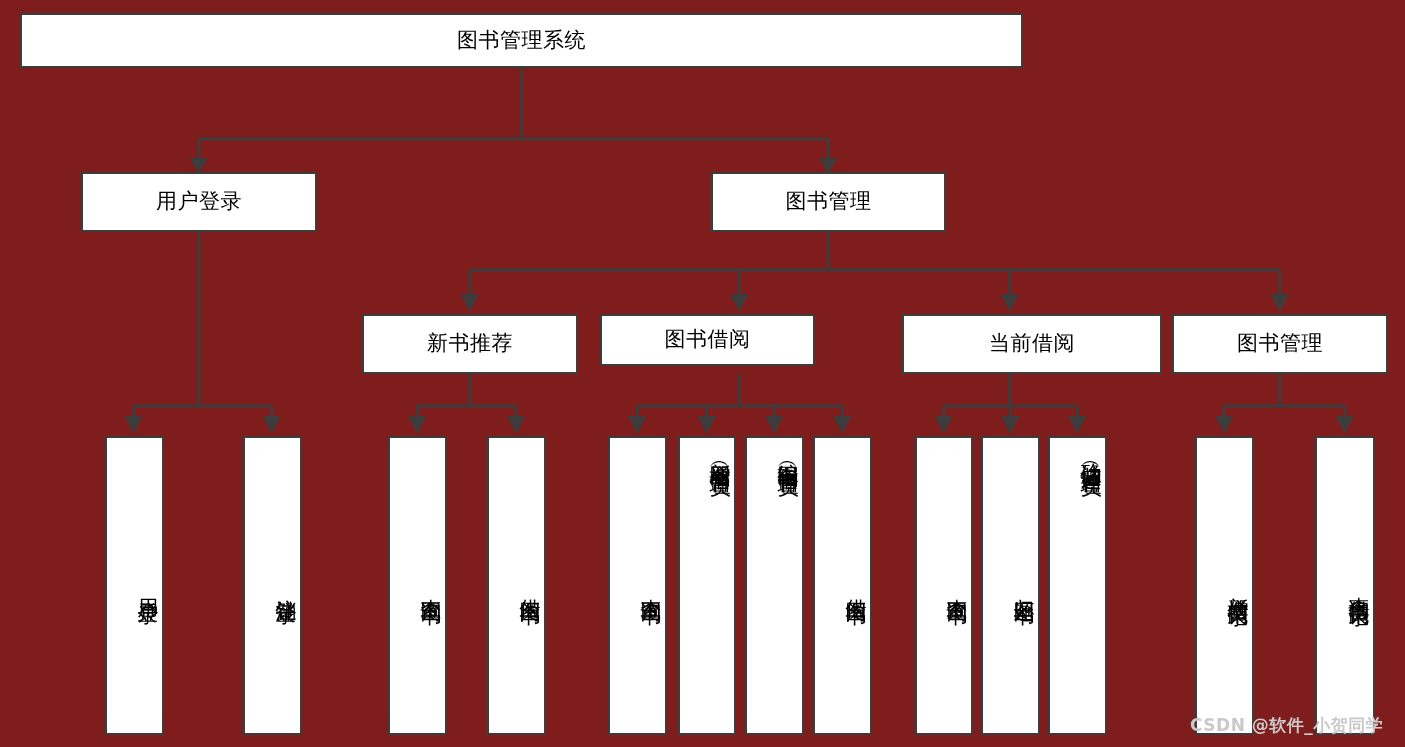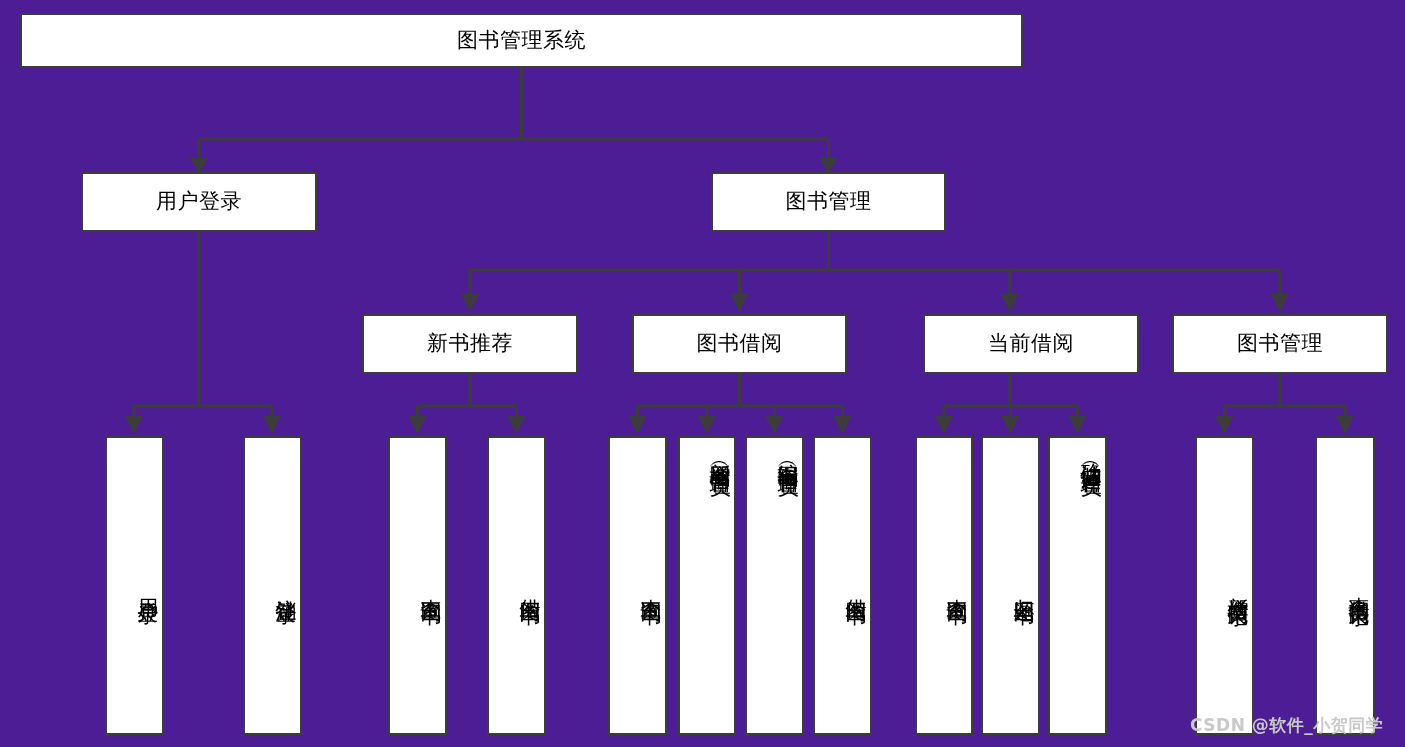--- a/index.html
+++ b/index.html
@@ -5,21 +5,21 @@
 <style>
   html,body{margin:0;padding:0;background:#ffffff;}
   body{
     font-family:"DejaVu Sans","Liberation Sans",sans-serif;
     color:#1a1a1a;
   }
   #canvas{
     position:relative;
     width:1405px;
     height:747px;
-    background:#4c1d95;
+    background:#7f1d1d;
     overflow:hidden;
   }
   .node{
     position:absolute;
     box-sizing:border-box;
     background:#ffffff;
     border:2px solid #3c3c3c;
     display:flex;
     align-items:center;
     justify-content:center;
@@ -139,22 +139,22 @@
     <path class="wire" d="M 1345 406 L 1345 418"></path>
     <polygon class="arrowhead" points="1336,416 1354,416 1345,434"></polygon>
   </svg>
 
   <div class="node h" style="left:20px;top:13px;width:1003px;height:55px;">图书管理系统</div>
 
   <div class="node h" style="left:81px;top:172px;width:236px;height:60px;">用户登录</div>
   <div class="node h" style="left:362px;top:314px;width:216px;height:60px;">新书推荐</div>
 
   <div class="node h" style="left:711px;top:172px;width:235px;height:60px;">图书管理</div>
-  <div class="node h" style="left:632px;top:314px;width:215px;height:60px;">图书借阅</div>
-  <div class="node h" style="left:923px;top:314px;width:216px;height:60px;">当前借阅</div>
+  <div class="node h" style="left:600px;top:314px;width:215px;height:52px;">图书借阅</div>
+  <div class="node h" style="left:902px;top:314px;width:260px;height:60px;">当前借阅</div>
   <div class="node h" style="left:1172px;top:314px;width:216px;height:60px;">图书管理</div>
 
   <div class="node v centerv" style="left:105px;top:436px;width:59px;height:299px;">用户登录</div>
   <div class="node v centerv" style="left:243px;top:436px;width:59px;height:299px;">注销登录</div>
 
   <div class="node v centerv" style="left:388px;top:436px;width:59px;height:299px;">查询图书</div>
   <div class="node v centerv" style="left:487px;top:436px;width:59px;height:299px;">借阅图书</div>
 
   <div class="node v centerv" style="left:608px;top:436px;width:59px;height:299px;">查询图书</div>
   <div class="node v" style="left:678px;top:436px;width:58px;height:299px;">新增图书（管理员）</div>

